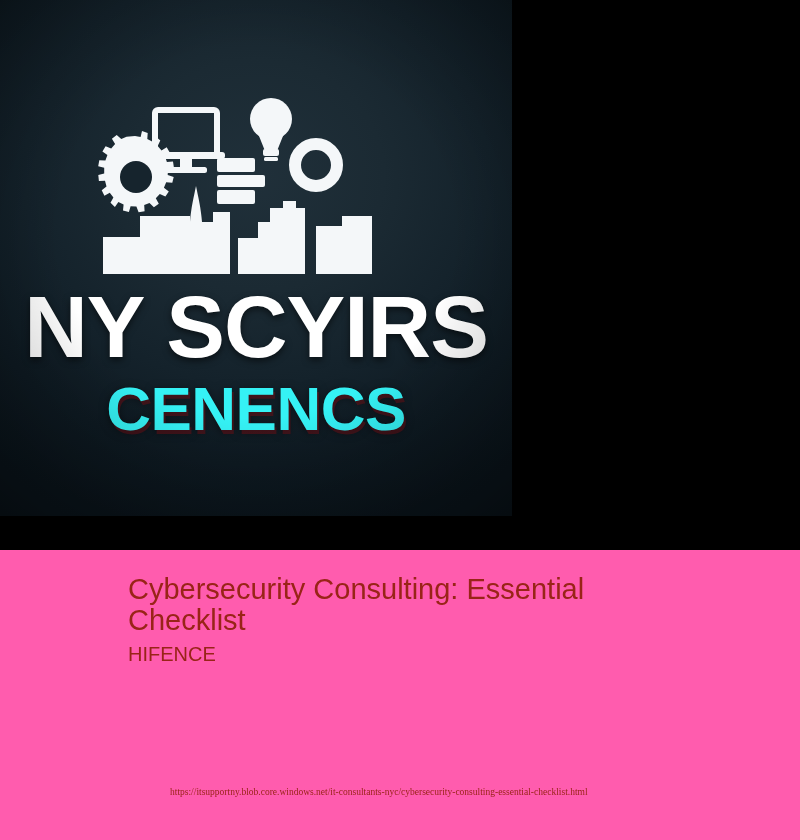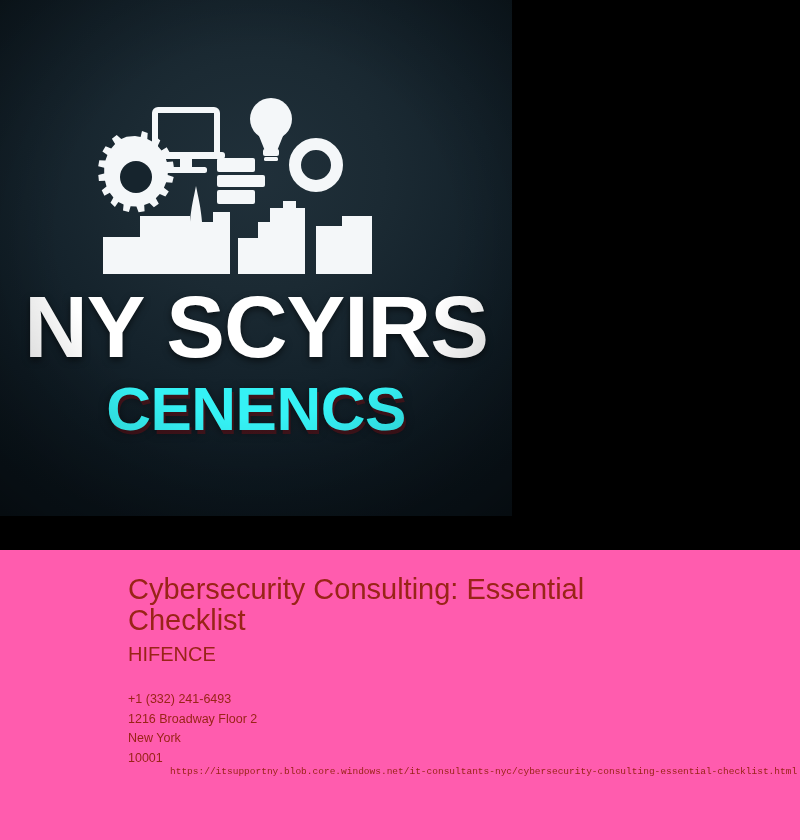--- a/index.html
+++ b/index.html
@@ -146,22 +146,22 @@
     line-height: 19.5px;
     color: #992417;
   }
   #contact-block div {
     white-space: nowrap;
   }
 
   #source-url {
     position: absolute;
     left: 128px;
-    top: 215px;
-    font-family: Liberation Mono, monospace;
+    top: 236px;
+    font-family: Liberation Serif, serif;
     font-size: 9.5px;
     line-height: 13px;
     color: #992417;
     white-space: nowrap;
     text-decoration: none;
     padding-left: 42px;
   }
 </style>
 </head>
 <body>
@@ -239,22 +239,16 @@
   </div>
 
 </div>
 
 <div id="info-panel">
 
   <h1 id="page-title">Cybersecurity Consulting: Essential Checklist</h1>
 
   <div id="brand-name">HIFENCE</div>
 
-  <div id="contact-block">
-    <div>+1 (332) 241-6493</div>
-    <div>1216 Broadway Floor 2</div>
-    <div>New York</div>
-    <div>10001</div>
-  </div>
 
   <a id="source-url" href="#">https://itsupportny.blob.core.windows.net/it-consultants-nyc/cybersecurity-consulting-essential-checklist.html</a>
 
 </div>
 
 </body></html>

